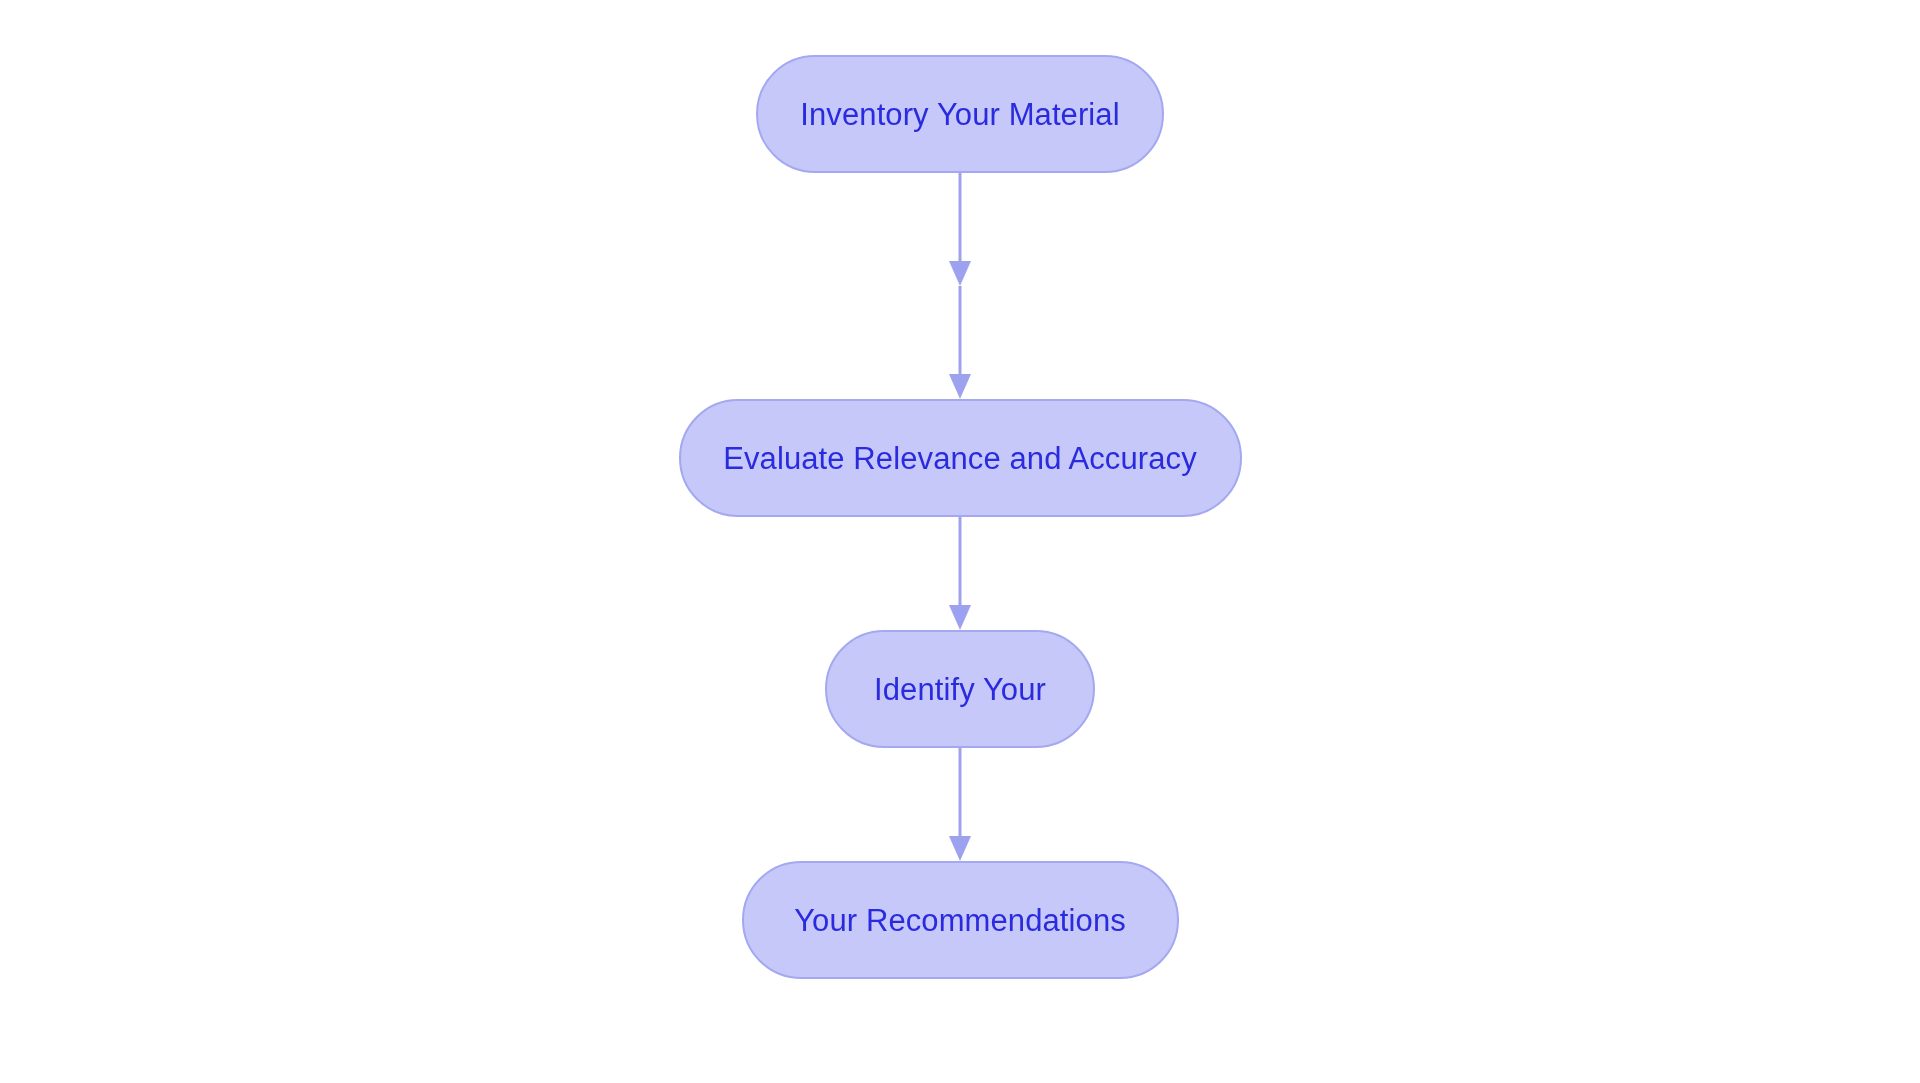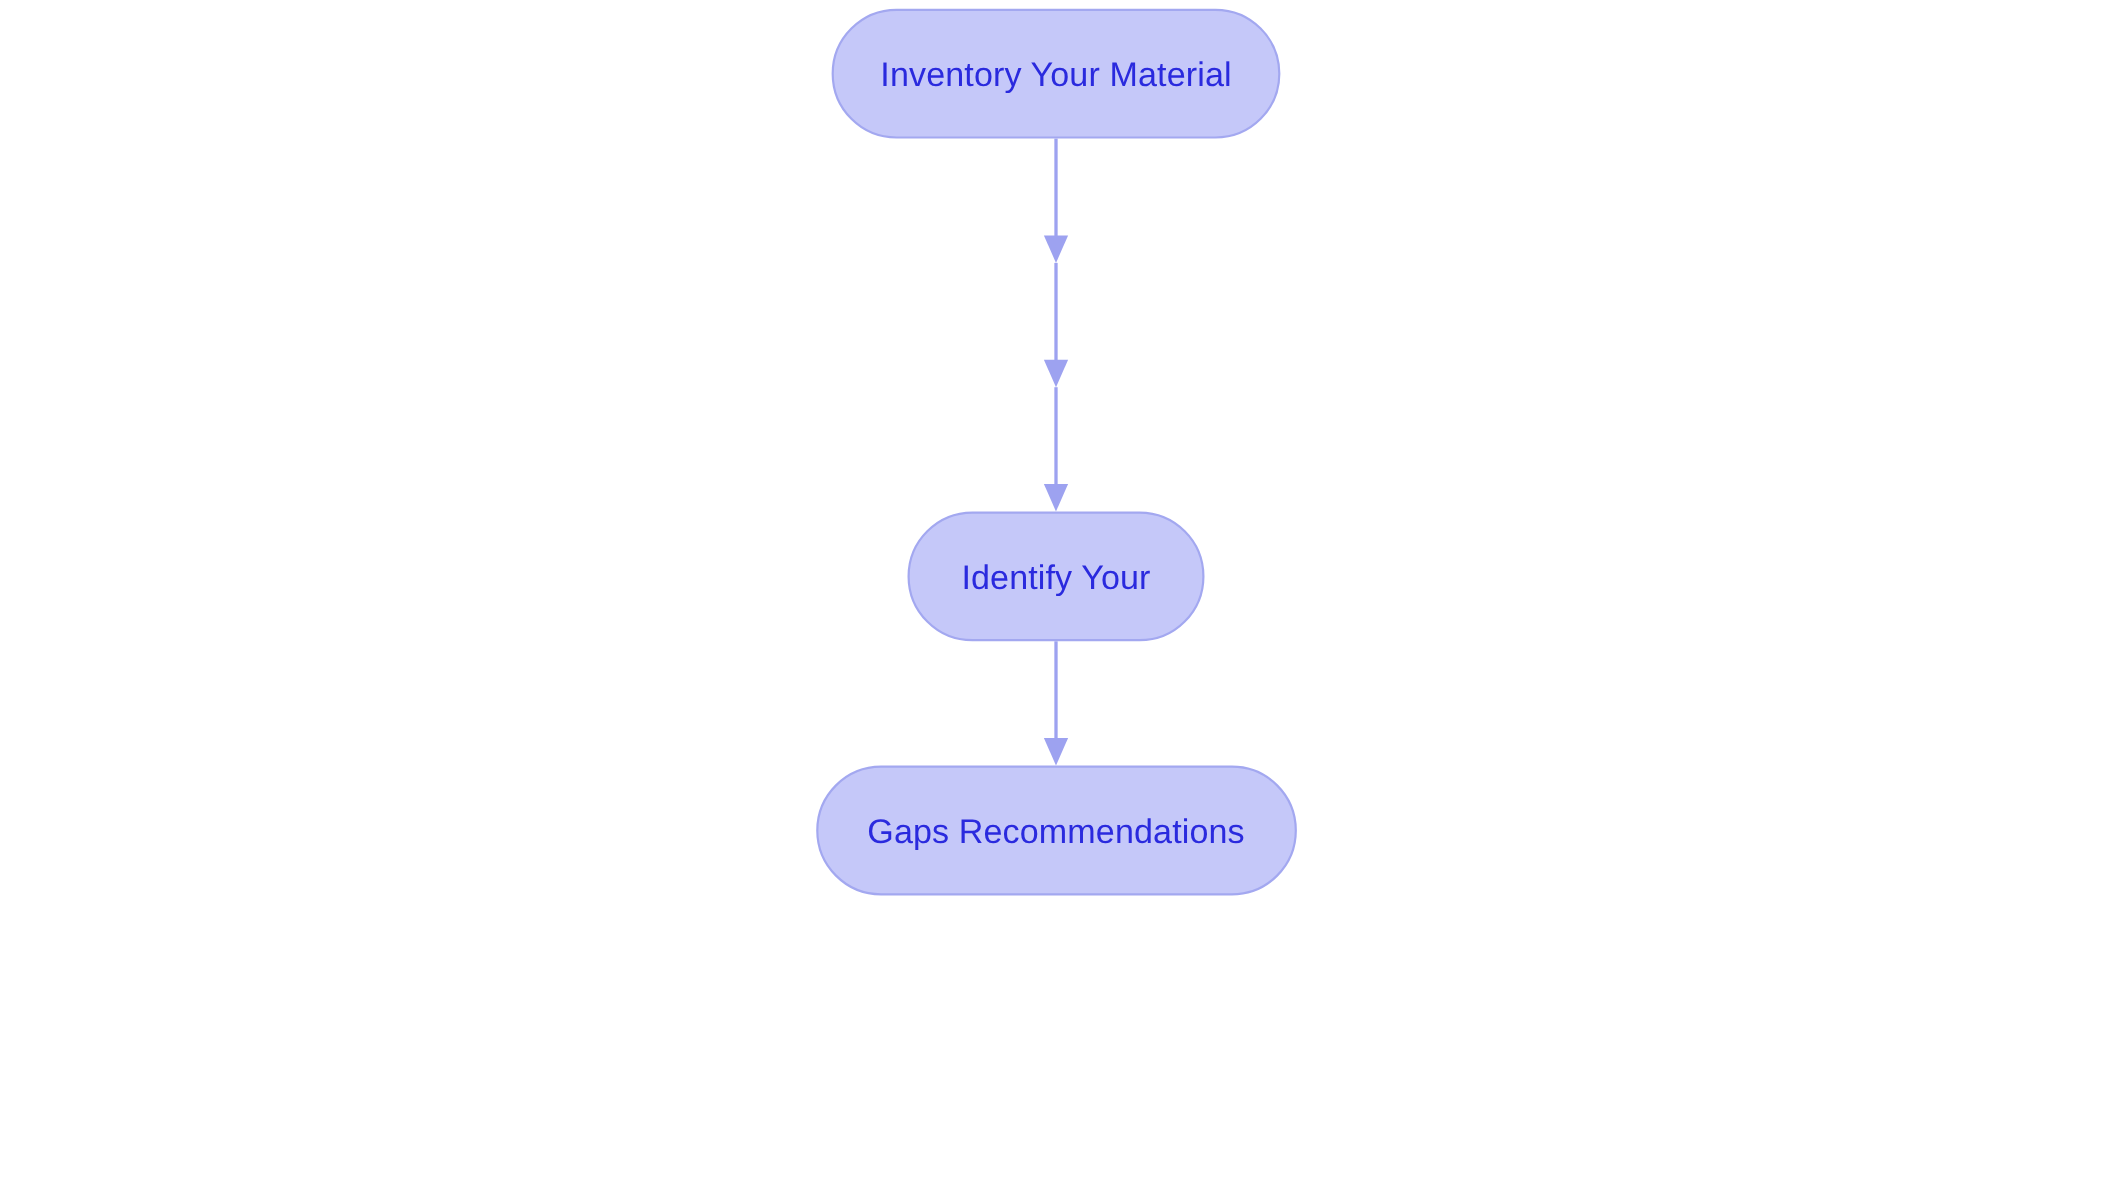--- a/index.html
+++ b/index.html
@@ -51,21 +51,21 @@
     color: #2a2ade;
     font-family: "Liberation Sans", sans-serif;
     font-size: 31px;
     font-weight: 400;
     letter-spacing: 0.1px;
     line-height: 1;
     white-space: nowrap;
   }
 
   
-  .node-w1 { width: 408px; }
+  .node-w1 { width: 408px; margin-top: 47px; }
   .node-w2 { width: 394px; }
   .node-w3 { width: 563px; }
   .node-w4 { width: 270px; }
   .node-w5 { width: 437px; }
 
   
   .connector {
     position: relative;
     width: 24px;
     height: 113px;
@@ -112,33 +112,36 @@
       <div class="connector-line"></div>
       <div class="connector-head"></div>
     </div>
 
 
     <div class="connector">
       <div class="connector-line"></div>
       <div class="connector-head"></div>
     </div>
 
+    <div class="node node-w3">
+      <span class="node-label">Evaluate Relevance and Accuracy</span>
+    </div>
 
     <div class="connector">
       <div class="connector-line"></div>
       <div class="connector-head"></div>
     </div>
 
     <div class="node node-w4">
       <span class="node-label">Identify Your</span>
     </div>
 
     <div class="connector">
       <div class="connector-line"></div>
       <div class="connector-head"></div>
     </div>
 
     <div class="node node-w5">
-      <span class="node-label">Gaps Recommendations</span>
+      <span class="node-label">Your Recommendations</span>
     </div>
 
   </div>
 </div>
 
 </body></html>

